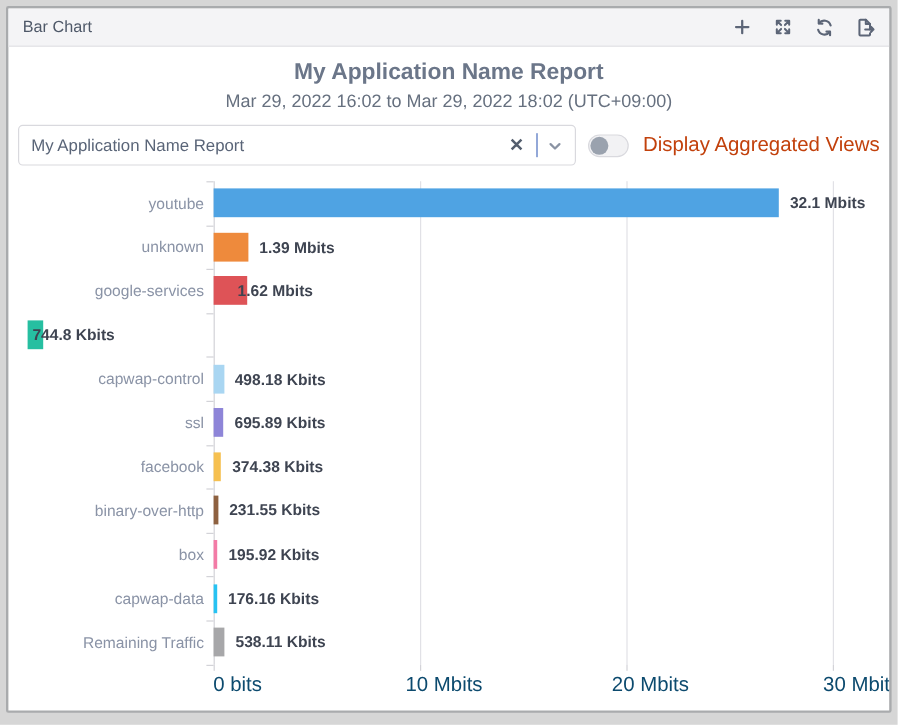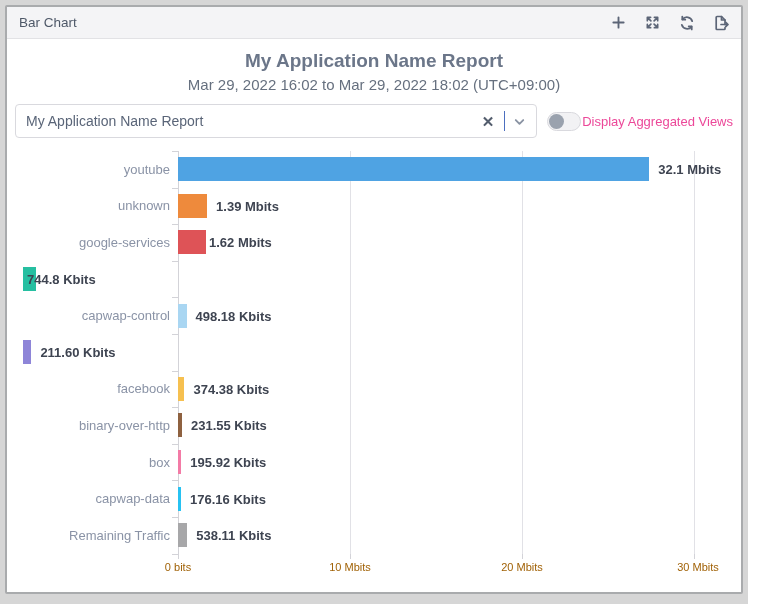--- a/index.html
+++ b/index.html
@@ -21,37 +21,37 @@
 
   
   .controls{display:flex;align-items:center;margin:8px 8px 0 8px;}
   .select-box{width:528px;height:34px;border:1px solid #d9d9de;border-radius:4px;display:flex;align-items:center;padding:0 10px;box-sizing:border-box;cursor:pointer;background:#fff;}
   .select-value{flex:1;font-size:14px;color:#5a6578;white-space:nowrap;overflow:hidden;}
   .select-clear{font-size:15px;font-weight:700;color:#535d6d;line-height:1;cursor:pointer;padding:0 2px;}
   .select-divider{width:1px;height:20px;background:#4c6fbf;margin:0 8px;}
   .select-caret{display:inline-flex;cursor:pointer;}
   .toggle{width:34px;height:19px;border-radius:10px;background:#f2f2f4;border:1px solid #d9d9de;position:relative;margin-left:10px;flex:none;cursor:pointer;box-sizing:border-box;}
   .toggle .knob{position:absolute;top:1px;left:1px;width:15px;height:15px;border-radius:50%;background:#9aa2ae;}
-  .toggle-label{margin-left:1px;font-size:13px;color:#ec4899;white-space:nowrap;}
+  .toggle-label{margin-left:12px;font-size:17px;color:#c2410c;white-space:nowrap;}
 
   
   .chart{position:relative;margin:13px 8px 0 8px;}
   .plot-layer{position:absolute;left:163px;top:0;width:573px;z-index:0;}
   .gridline{position:absolute;top:0;bottom:0;width:1px;background:#e1e1e6;}
   .axis-line{position:absolute;top:0;bottom:0;left:0;width:1px;background:#d3d3d8;}
   .ytick{position:absolute;left:-6px;width:6px;height:1px;background:#d3d3d8;}
   .xtick{position:absolute;top:100%;width:1px;height:5px;background:#d3d3d8;}
   .rows{position:relative;z-index:1;}
   .chart-row{display:flex;align-items:center;height:36.6px;}
   .cat{flex:0 0 155px;text-align:right;font-size:13px;color:#8a93a6;white-space:nowrap;}
   .bar-wrap{flex:1;position:relative;height:100%;margin-left:8px;}
   .bar{position:absolute;left:0;top:50%;transform:translateY(-50%);height:24px;}
   .val{position:absolute;top:50%;transform:translateY(-50%);font-size:13px;font-weight:700;color:#3e4451;white-space:nowrap;}
   .x-axis{position:relative;margin-left:163px;height:26px;}
-  .x-label{position:absolute;top:7px;transform:translateX(-50%);font-size:11px;color:#a16207;white-space:nowrap;}
+  .x-label{position:absolute;top:7px;transform:translateX(-50%);font-size:17px;color:#0c4a6e;white-space:nowrap;margin-left:20px;}
 </style>
 </head>
 <body>
 
 <div class="stage">
   <div class="window">
 
     <div class="titlebar">
       <span class="titlebar-title">Bar Chart</span>
       <div class="titlebar-icons">
@@ -140,40 +140,41 @@
             <div class="cat">unknown</div>
             <div class="bar-wrap">
               <div class="bar" style="width: 29.068px; background: rgb(238, 138, 60);"></div>
               <div class="val" style="left: 38.068px;">1.39 Mbits</div>
             </div>
           </div>
           <div class="chart-row">
             <div class="cat">google-services</div>
             <div class="bar-wrap">
               <div class="bar" style="width: 27.864px; background: rgb(222, 83, 87);"></div>
-              <div class="val" style="left: 31px;">1.62 Mbits</div>
+              <div class="val" style="left: 20px;">1.62 Mbits</div>
             </div>
           </div>
           <div class="chart-row">
             <div class="bar-wrap">
               <div class="bar" style="width: 12.8106px; background: rgb(38, 191, 161);"></div>
               <div class="val" style="left: 4px;">744.8 Kbits</div>
             </div>
           </div>
           <div class="chart-row">
             <div class="cat">capwap-control</div>
             <div class="bar-wrap">
               <div class="bar" style="width: 8.5687px; background: rgb(169, 214, 242);"></div>
               <div class="val" style="left: 17.5687px;">498.18 Kbits</div>
             </div>
           </div>
           <div class="chart-row">
+            <div class="cat">ssl</div>
             <div class="bar-wrap">
               <div class="bar" style="width: 8.38001px; background: rgb(142, 133, 216);"></div>
-              <div class="val" style="left: 17.38px;">211.60 Kbits</div>
+              <div class="val" style="left: 17.38px;">695.89 Kbits</div>
             </div>
           </div>
           <div class="chart-row">
             <div class="cat">facebook</div>
             <div class="bar-wrap">
               <div class="bar" style="width: 6.43934px; background: rgb(246, 192, 80);"></div>
               <div class="val" style="left: 15.4393px;">374.38 Kbits</div>
             </div>
           </div>
           <div class="chart-row">

